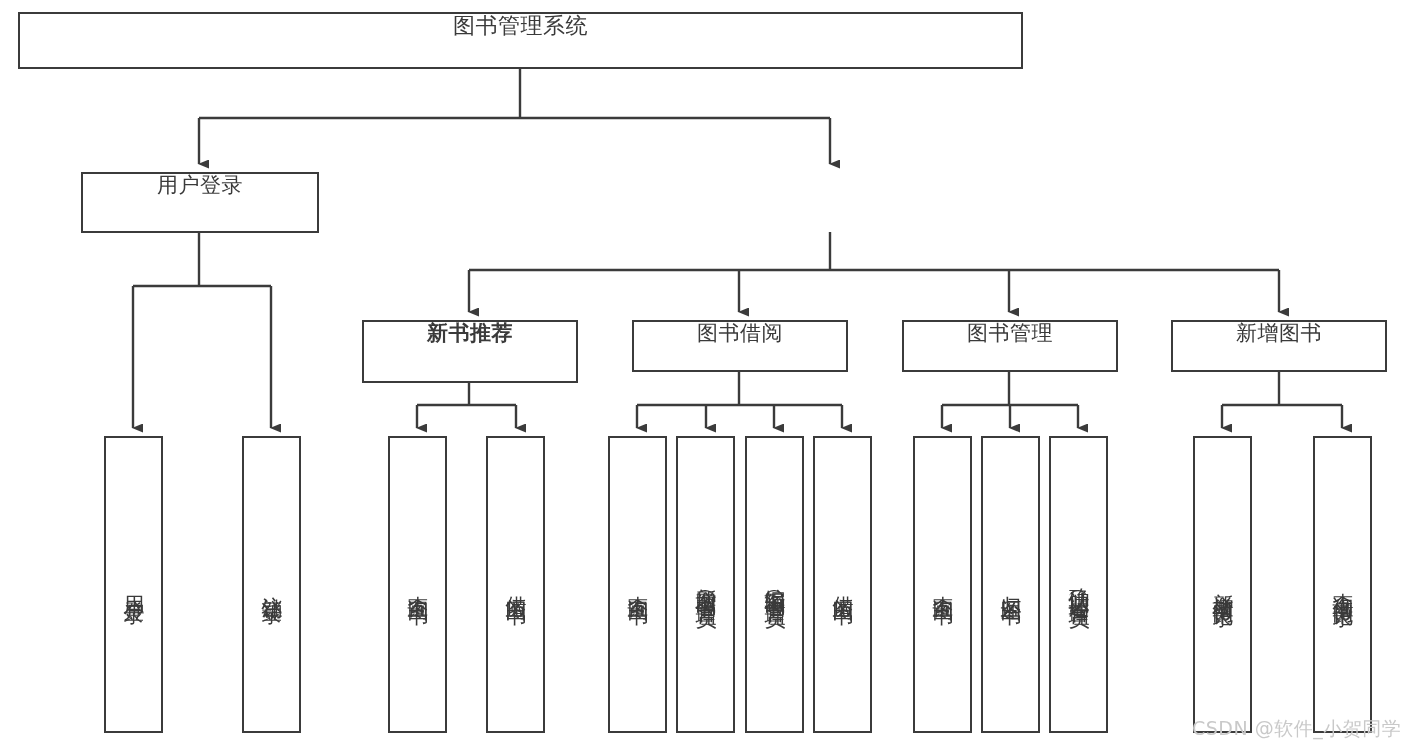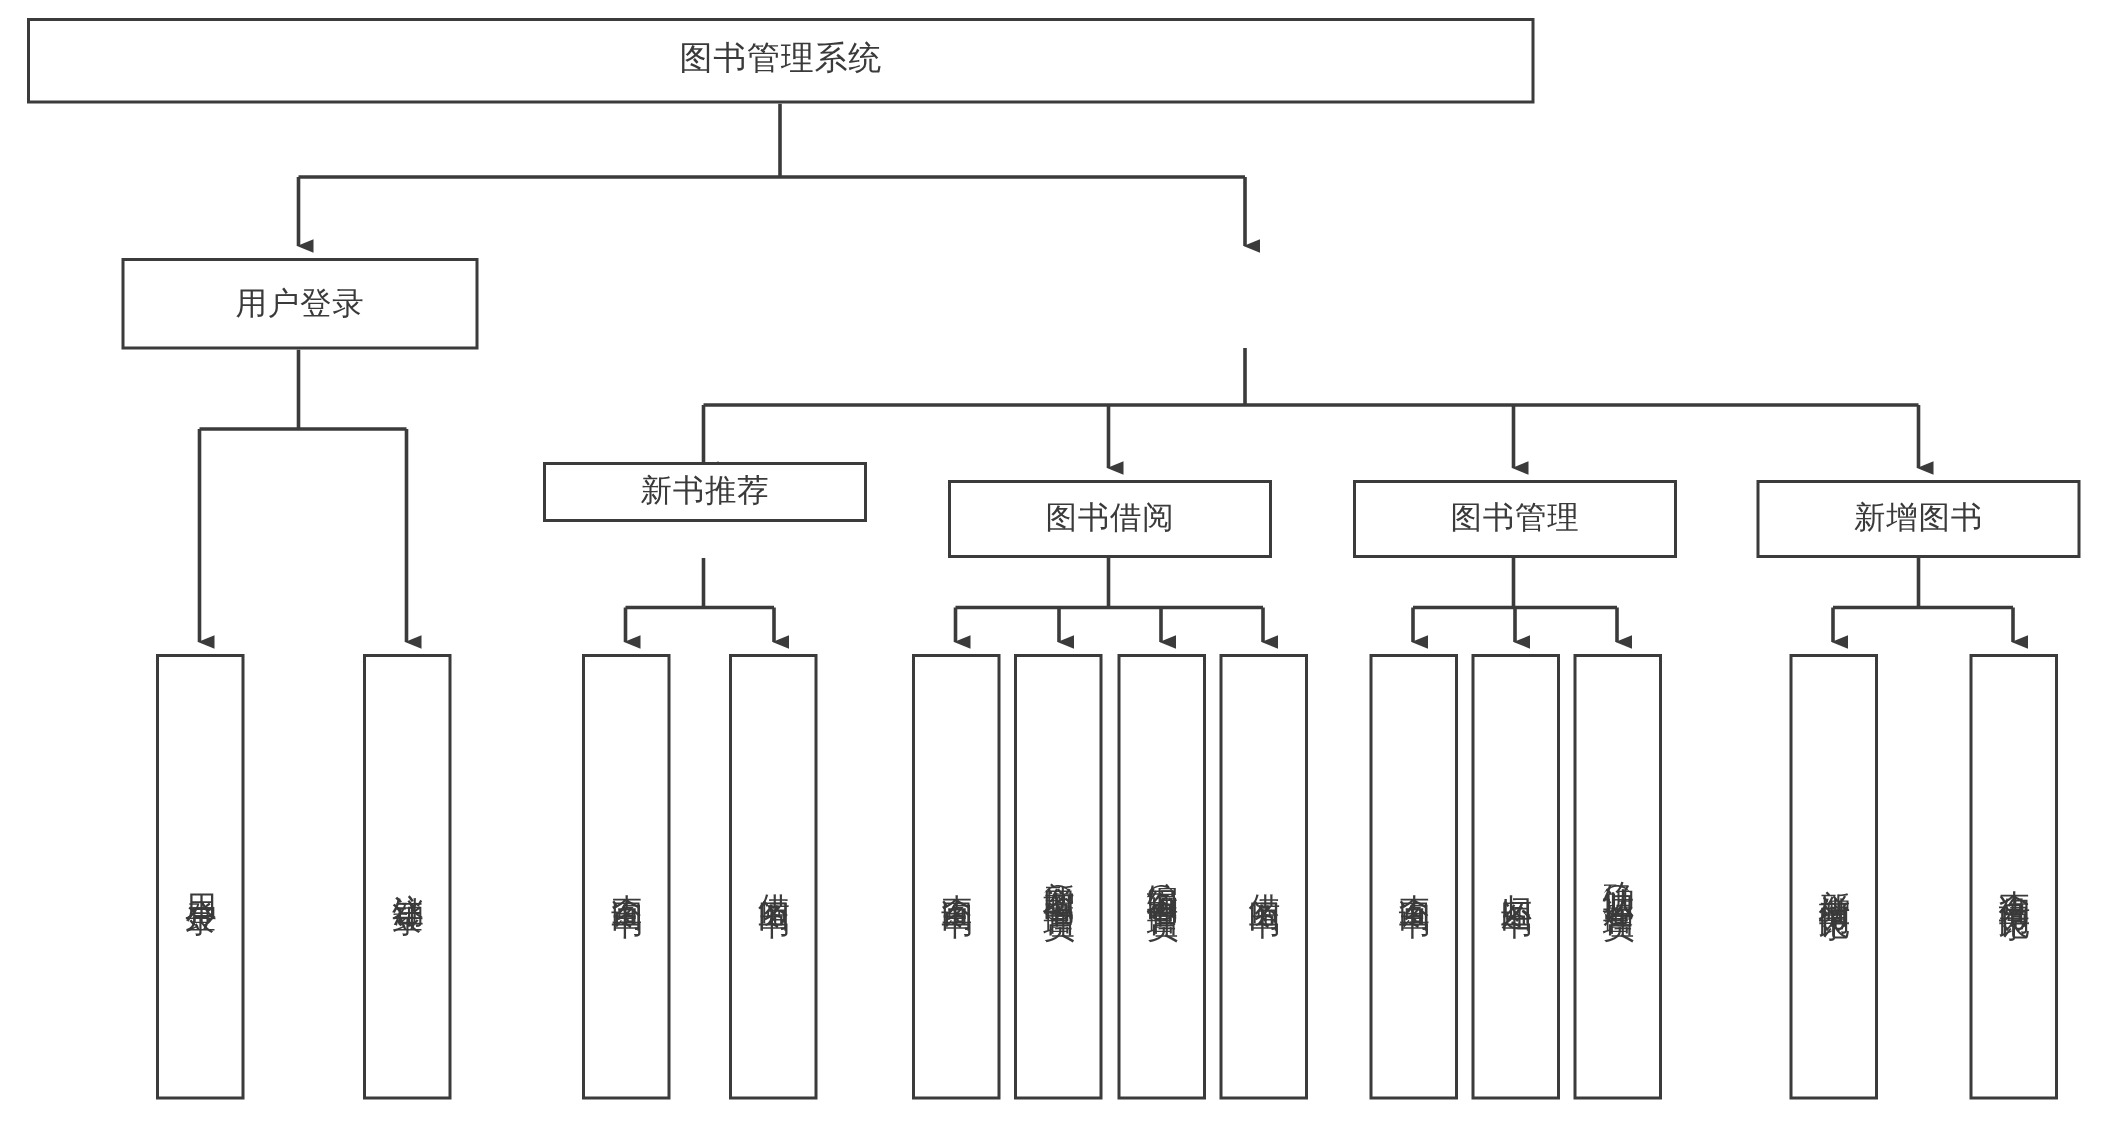--- a/index.html
+++ b/index.html
@@ -27,21 +27,20 @@
     width: 1405px;
     height: 747px;
     pointer-events: none;
   }
   .node-box {
     position: absolute;
     box-sizing: border-box;
     background: #ffffff;
     border: 2px solid #3b3b3b;
     display: flex;
-    align-items: center;
     justify-content: center;
     overflow: hidden;
   }
   .node-label {
     color: #3a3a3a;
     line-height: 1.12;
     text-align: center;
     white-space: nowrap;
   }
   .node-box.horizontal .node-label {
@@ -122,21 +121,21 @@
 
   <div class="node-box title-box horizontal" style="left: 18px; top: 12px; width: 1005px; height: 57px;">
     <span class="node-label">图书管理系统</span>
   </div>
 
   <div class="node-box horizontal" style="left: 81px; top: 172px; width: 238px; height: 61px;">
     <span class="node-label">用户登录</span>
   </div>
 
 
-  <div class="node-box horizontal" style="left: 362px; top: 308px; width: 216px; height: 40px;">
+  <div class="node-box horizontal" style="left: 362px; top: 320px; width: 216px; height: 63px; font-weight: bold;">
     <span class="node-label">新书推荐</span>
   </div>
 
   <div class="node-box horizontal" style="left: 632px; top: 320px; width: 216px; height: 52px;">
     <span class="node-label">图书借阅</span>
   </div>
 
   <div class="node-box horizontal" style="left: 902px; top: 320px; width: 216px; height: 52px;">
     <span class="node-label">图书管理</span>
   </div>
@@ -190,14 +189,15 @@
   </div>
 
   <div class="node-box vertical" style="left: 1193px; top: 436px; width: 59px; height: 297px;">
     <span class="node-label">新增借阅记录</span>
   </div>
 
   <div class="node-box vertical" style="left: 1313px; top: 436px; width: 59px; height: 297px;">
     <span class="node-label">查询借阅记录</span>
   </div>
 
+  <div class="watermark" style="left: 1192px; top: 716px; color: rgb(201, 201, 201);">CSDN @软件_小贺同学</div>
 
 </div>
 
 </body></html>

